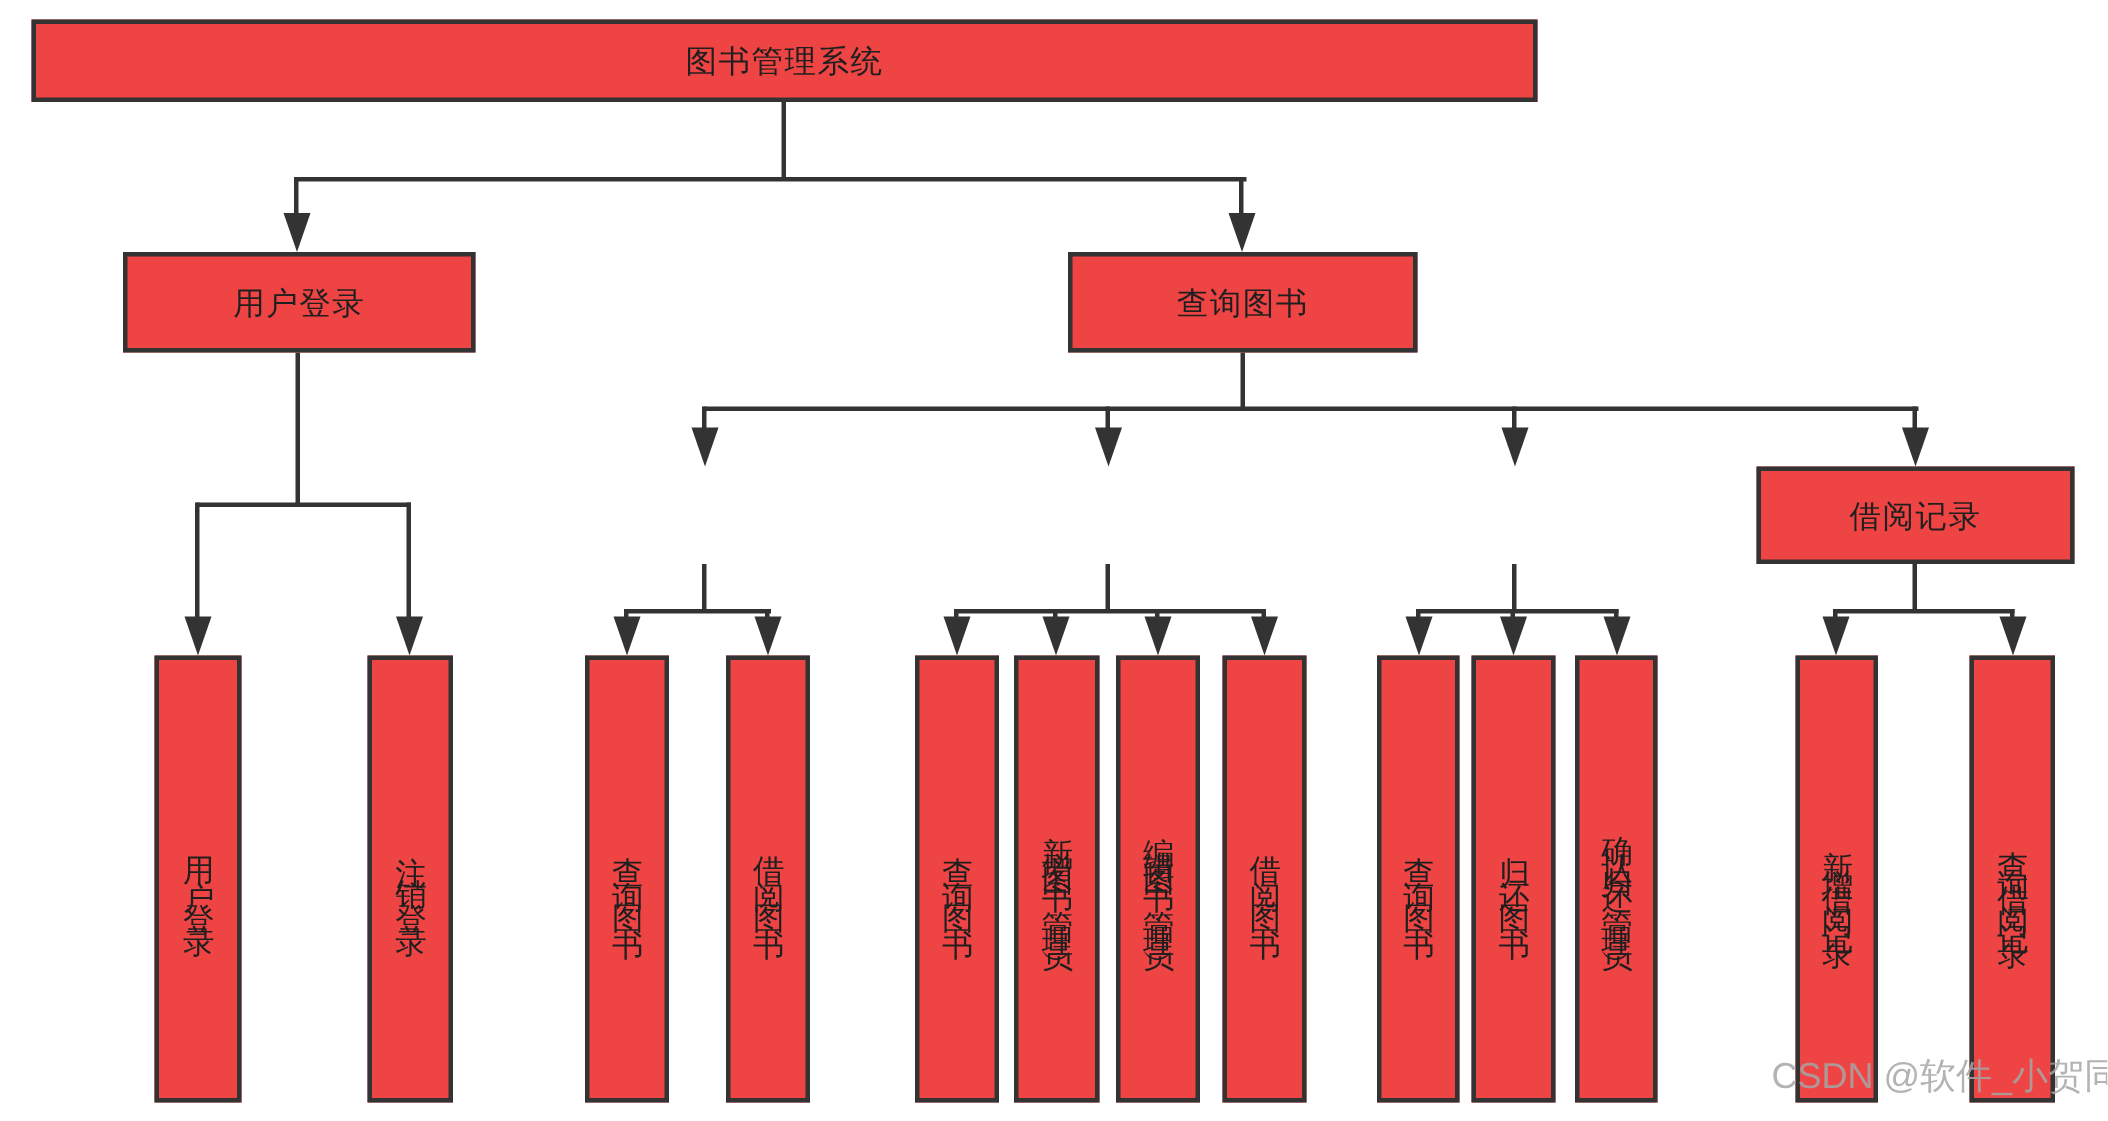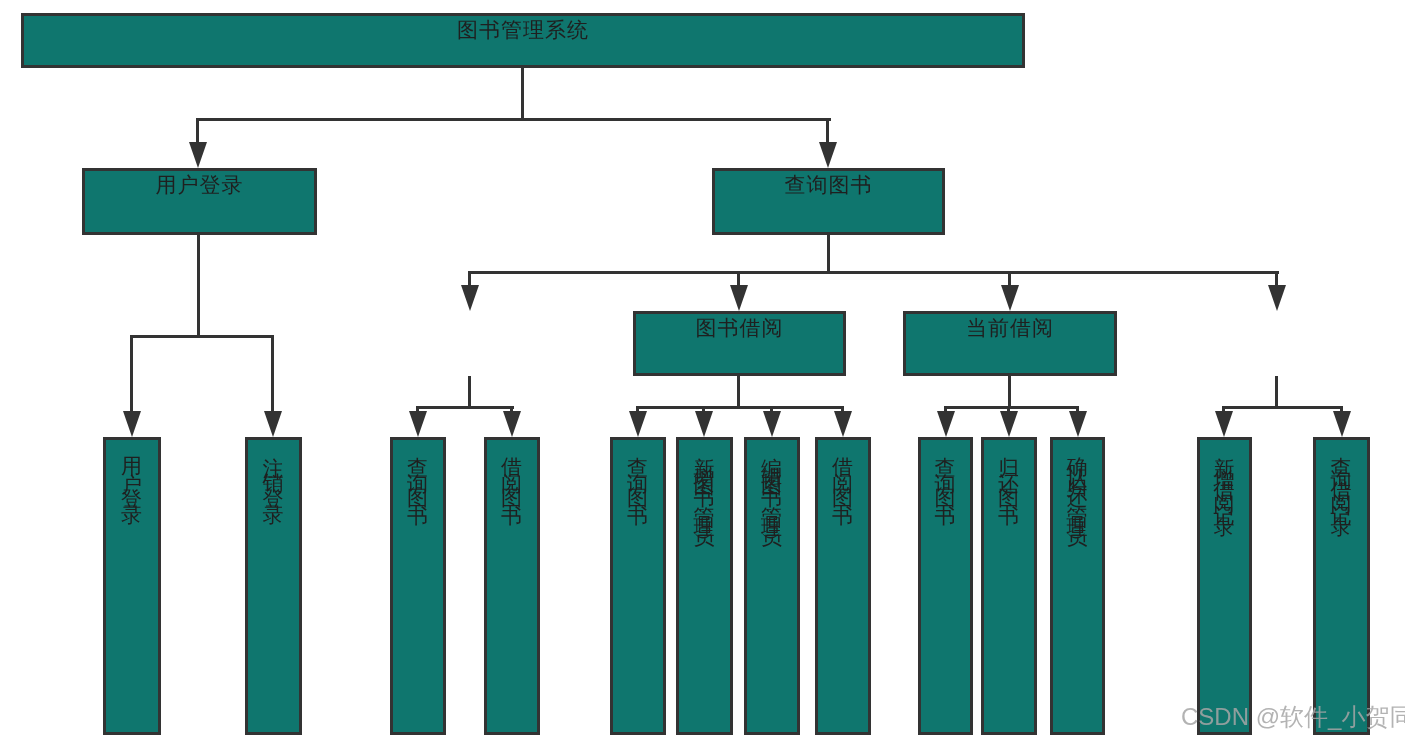--- a/index.html
+++ b/index.html
@@ -13,22 +13,22 @@
     position:relative;
     width:1405px;height:747px;
     background:var(--background);
     font-family:"Liberation Sans",sans-serif;
     overflow:hidden;
   }
   .node{
     position:absolute;
     box-sizing:border-box;
     border:3px solid var(--line);
-    background:#0f766e;
-    display:flex;justify-content:center;
+    background:#ef4444;
+    display:flex;align-items:center;justify-content:center;
     color:var(--text);
     z-index:2;
   }
   .hbox span{
     font-size:21px;
     letter-spacing:1px;
     white-space:nowrap;
   }
   .vbox span{
     writing-mode:vertical-rl;
@@ -104,25 +104,22 @@
   <div class="hline" style="left:469px;top:271px;width:810px"></div>
   <div class="vline" style="left:468px;top:271px;height:17px"></div>
   <div class="arrow" style="left:461px;top:285px"></div>
   <div class="vline" style="left:737px;top:271px;height:17px"></div>
   <div class="arrow" style="left:730px;top:285px"></div>
   <div class="vline" style="left:1008px;top:271px;height:17px"></div>
   <div class="arrow" style="left:1001px;top:285px"></div>
   <div class="vline" style="left:1275px;top:271px;height:17px"></div>
   <div class="arrow" style="left:1268px;top:285px"></div>
 
-  <div class="node hbox" style="left:633px;top:311px;width:213px;height:65px">
-    <span>图书借阅</span>
-  </div>
-  <div class="node hbox" style="left:903px;top:311px;width:214px;height:65px">
-    <span>当前借阅</span>
+  <div class="node hbox" style="left:1171px;top:311px;width:212px;height:65px">
+    <span>借阅记录</span>
   </div>
 
   <div class="vline" style="left:468px;top:376px;height:32px"></div>
   <div class="hline" style="left:417px;top:406px;width:97px"></div>
   <div class="vline" style="left:416px;top:406px;height:8px"></div>
   <div class="arrow" style="left:409px;top:411px"></div>
   <div class="vline" style="left:510px;top:406px;height:8px"></div>
   <div class="arrow" style="left:503px;top:411px"></div>
 
   <div class="vline" style="left:737px;top:376px;height:32px"></div>

